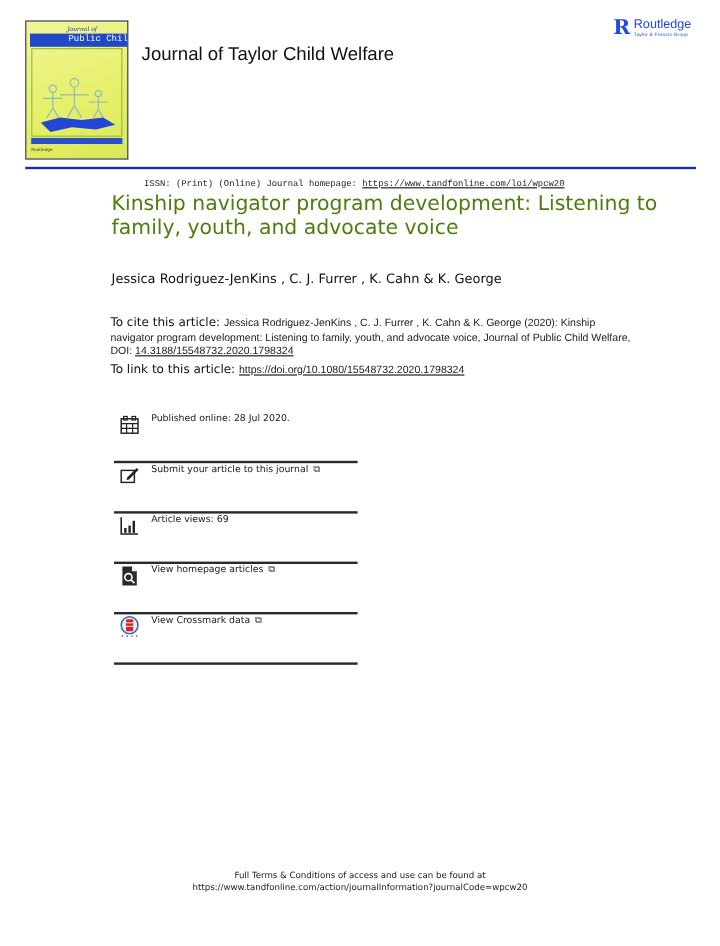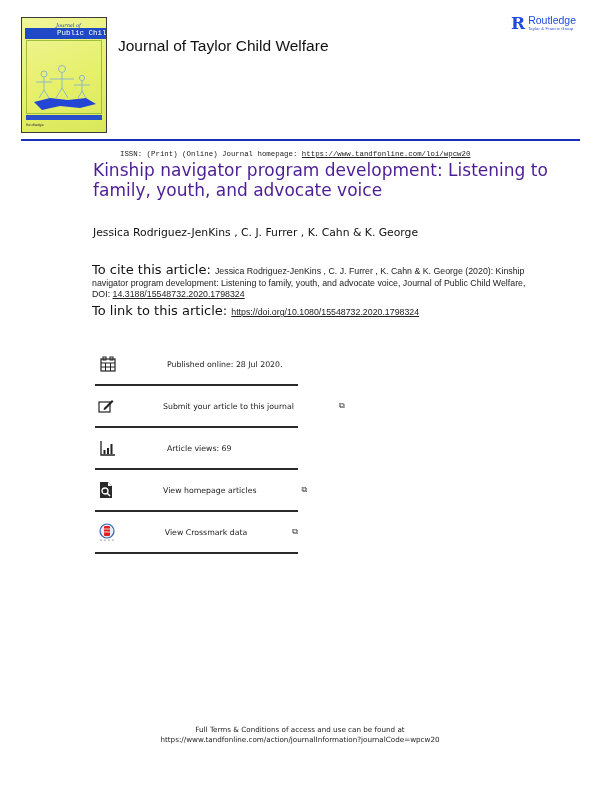--- a/index.html
+++ b/index.html
@@ -18,29 +18,29 @@
   .journal-title { left:118px; top:37px; font-family:"Liberation Sans", sans-serif; font-size:15.5px; color:#111; white-space:nowrap; }
   .routledge { left:511px; top:15px; display:flex; align-items:flex-start; gap:3px; }
   .routledge .r { font-family:"DejaVu Serif", serif; font-weight:bold; font-size:17px; color:#1f49e0; line-height:17px; }
   .routledge .name { font-family:"Liberation Sans", sans-serif; font-size:10.5px; color:#1f49e0; line-height:11px; }
   .routledge .sub { font-family:"Liberation Sans", sans-serif; font-size:4px; color:#1f49e0; letter-spacing:0.2px; }
 
   .issn { left:120px; top:127px; font-family:Liberation Mono, monospace; font-size:7.4px; color:#222; white-space:nowrap;margin-top:23px; }
   .issn a { color:#222; text-decoration:underline; }
   .rule-blue { left:21px; top:139px; width:559px; height:2px; background:#1a2fb8; }
 
-  .article-title { left:93px; top:160px; width:460px; font-family:"DejaVu Sans", sans-serif; font-size:17px; line-height:20px; color:#4c1d95; }
+  .article-title { left:93px; top:160px; width:460px; font-family:"DejaVu Sans", sans-serif; font-size:17px; line-height:20px; color:#4d7c0f; }
   .authors { left:93px; top:226px; font-family:"DejaVu Sans", sans-serif; font-size:10.8px; color:#111; white-space:nowrap; }
   .cite { left:92px; top:264px; width:440px; font-family:"Liberation Sans", sans-serif; font-size:8.8px; line-height:11.5px; color:#222; }
-  .cite .lbl, .link .lbl { font-family:"DejaVu Sans", sans-serif; font-size:13px; color:#111; }
+  .cite .lbl, .link .lbl { font-family:"DejaVu Sans", sans-serif; font-size:10px; color:#111; }
   .cite a, .link a { color:#222; text-decoration:underline; }
   .link { left:92px; top:303px; font-family:"Liberation Sans", sans-serif; font-size:8.8px; color:#222; white-space:nowrap;text-align:center; }
 
   .infolist { left:95px; top:344px; width:203px; }
-  .info-item { position:relative; height:40px; display:flex; align-items:center;gap:41px; }
+  .info-item { position:relative; height:40px; display:flex; align-items:flex-start; }
   .info-item .ico { width:20px; height:20px; margin-left:3px; margin-right:8px; display:flex; align-items:center; justify-content:center; }
   .info-item .txt { font-family:"DejaVu Sans", sans-serif; font-size:7.8px; color:#222; white-space:nowrap; }
   .info-item .ext { font-size:8px; margin-left:4px; color:#333; }
   .sep { height:2px; background:#2a2a2a; width:203px; }
 
   .footer { left:0; top:725px; width:600px; text-align:center; font-family:"DejaVu Sans", sans-serif; font-size:7.2px; line-height:10px; color:#222; }
 </style>
 </head>
 <body>
 

